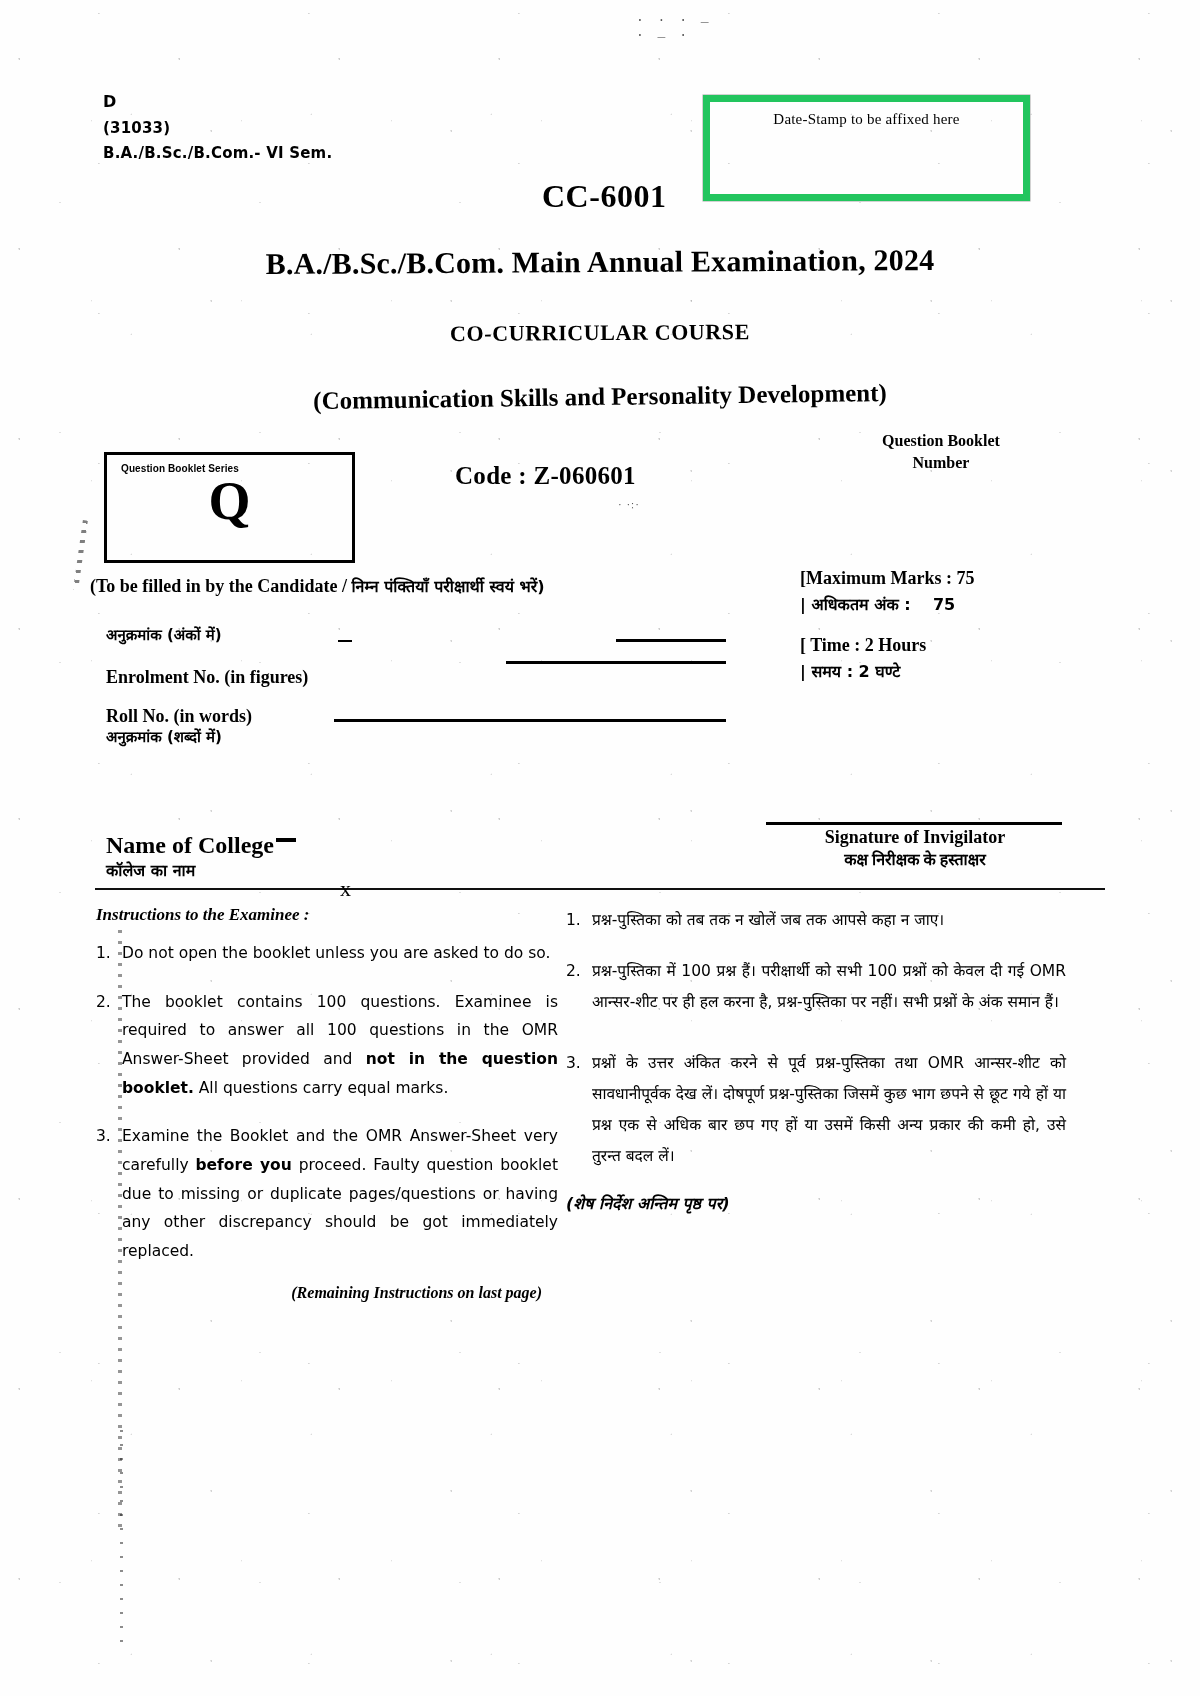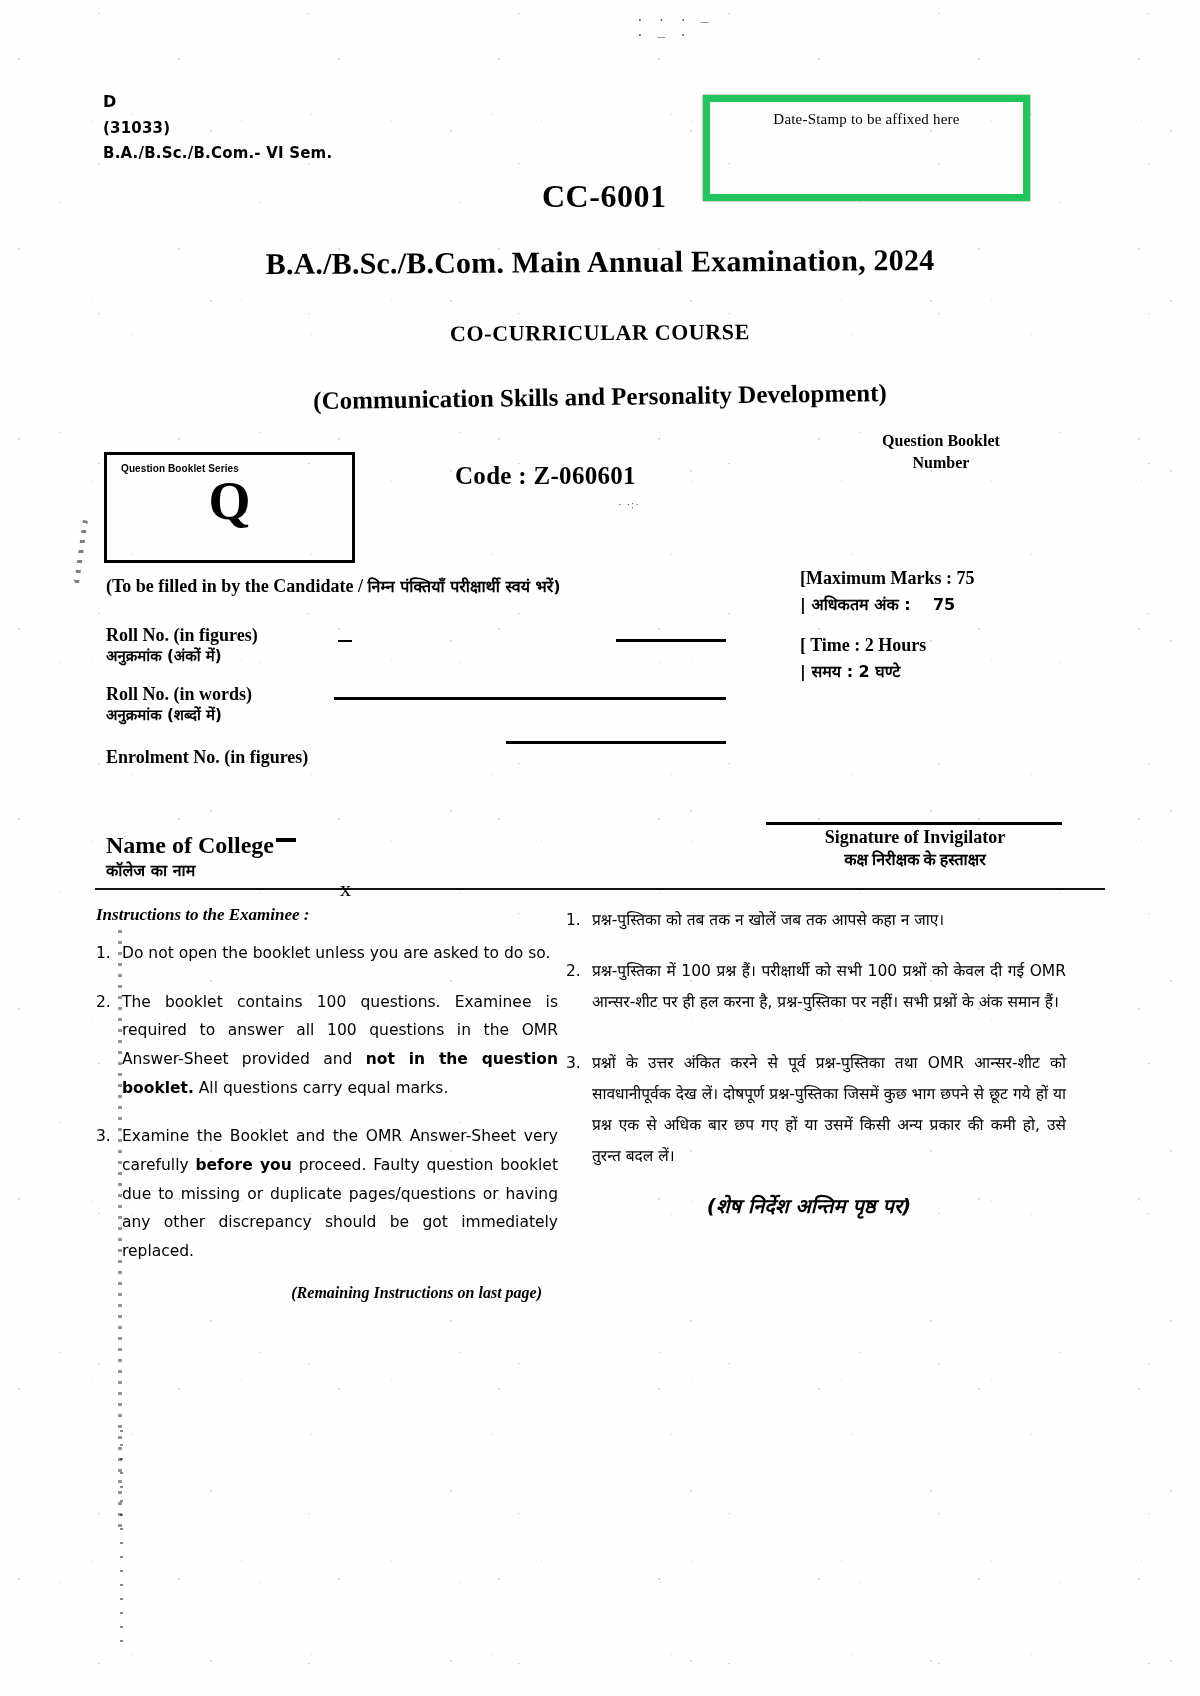--- a/index.html
+++ b/index.html
@@ -152,21 +152,21 @@
     left: 826px; top: 430px;
     width: 230px;
     text-align: center;
     font-size: 16px;
     font-weight: bold;
     line-height: 1.35;
   }
 
   .candidate-note {
     position: absolute;
-    left: 106px; top: 575px;
+    left: 90px; top: 575px;
     font-size: 18px;
     font-weight: bold;
   }
   .candidate-note .hi { font-family: "DejaVu Sans", sans-serif; font-size: 16px; }
 
   .fields { position: absolute; left: 106px; top: 625px; width: 640px; }
   .field-row { position: relative; margin-bottom: 6px; }
   .field-en { font-size: 18px; font-weight: bold; line-height: 1.15; }
   .field-hi { font-family: "DejaVu Sans", sans-serif; font-size: 15px; font-weight: bold; line-height: 1.35; }
 
@@ -255,23 +255,23 @@
   .remaining-en {
     margin-top: -2px;
     text-align: right;
     padding-right: 16px;
     font-size: 16px;
     font-style: italic;
     font-weight: bold;
     font-family: "Liberation Serif", serif;
   }
   .remaining-hi {
-    text-align: center;
+    text-align: left;
     padding-right: 14px;
-    font-size: 20px;
+    font-size: 16px;
     font-style: italic;
     font-weight: bold;
     font-family: "DejaVu Sans", sans-serif;
   }
 
   
   .gutter-smudge {
     position: absolute;
     left: 118px; top: 930px;
     width: 4px; height: 600px;
@@ -338,35 +338,34 @@
     <div>Number</div>
   </div>
 
   <div class="candidate-note">
     <span>(To be filled in by the Candidate /</span>
     <span class="hi">निम्न पंक्तियाँ परीक्षार्थी स्वयं भरें)</span>
   </div>
 
   <div class="fields">
     <div class="field-row">
-      <div class="field-en">Roll No. (in figures)</div>
       <div class="field-hi">अनुक्रमांक (अंकों में)</div>
       <div class="rule" style="left:510px; top:14px; width:110px;"></div>
       <div class="rule thin" style="left:232px; top:15px; width:14px;"></div>
+    </div>
+
+    <div class="field-row" style="margin-top:22px;">
+      <div class="field-en">Enrolment No. (in figures)</div>
+      <div class="rule" style="left:400px; top:-6px; width:220px;"></div>
     </div>
 
     <div class="field-row" style="margin-top:18px;">
       <div class="field-en">Roll No. (in words)</div>
       <div class="field-hi">अनुक्रमांक (शब्दों में)</div>
       <div class="rule" style="left:228px; top:13px; width:392px;"></div>
-    </div>
-
-    <div class="field-row" style="margin-top:22px;">
-      <div class="field-en">Enrolment No. (in figures)</div>
-      <div class="rule" style="left:400px; top:-6px; width:220px;"></div>
     </div>
   </div>
 
   <div class="marks">
     <div class="row">[Maximum Marks : 75</div>
     <div class="row hi">| अधिकतम अंक :    75</div>
     <div class="row gap">[ Time : 2 Hours</div>
     <div class="row hi">| समय : 2 घण्टे</div>
   </div>
 

